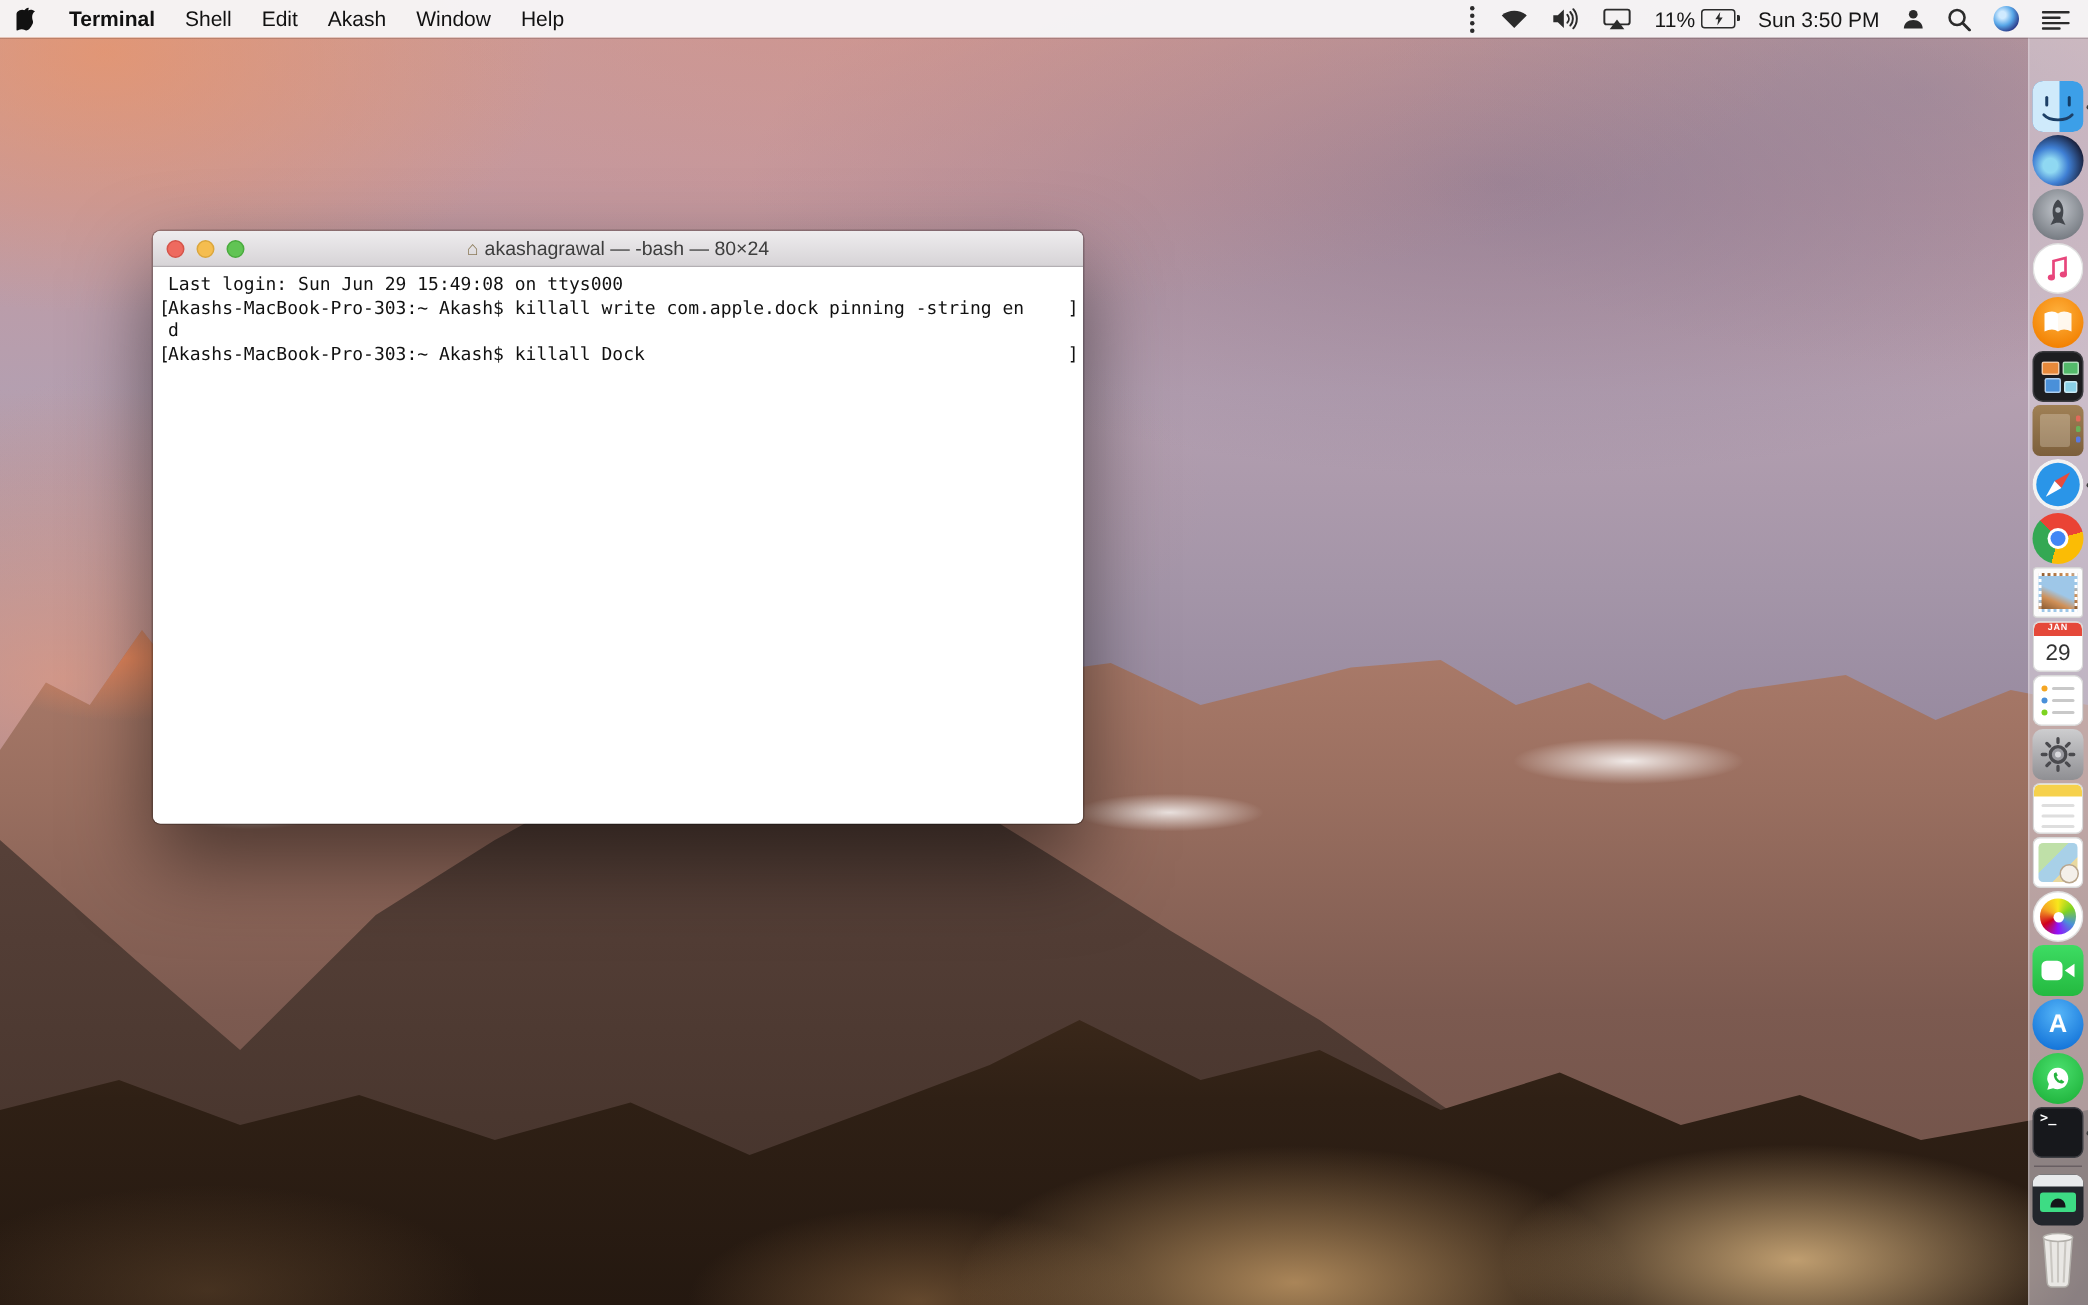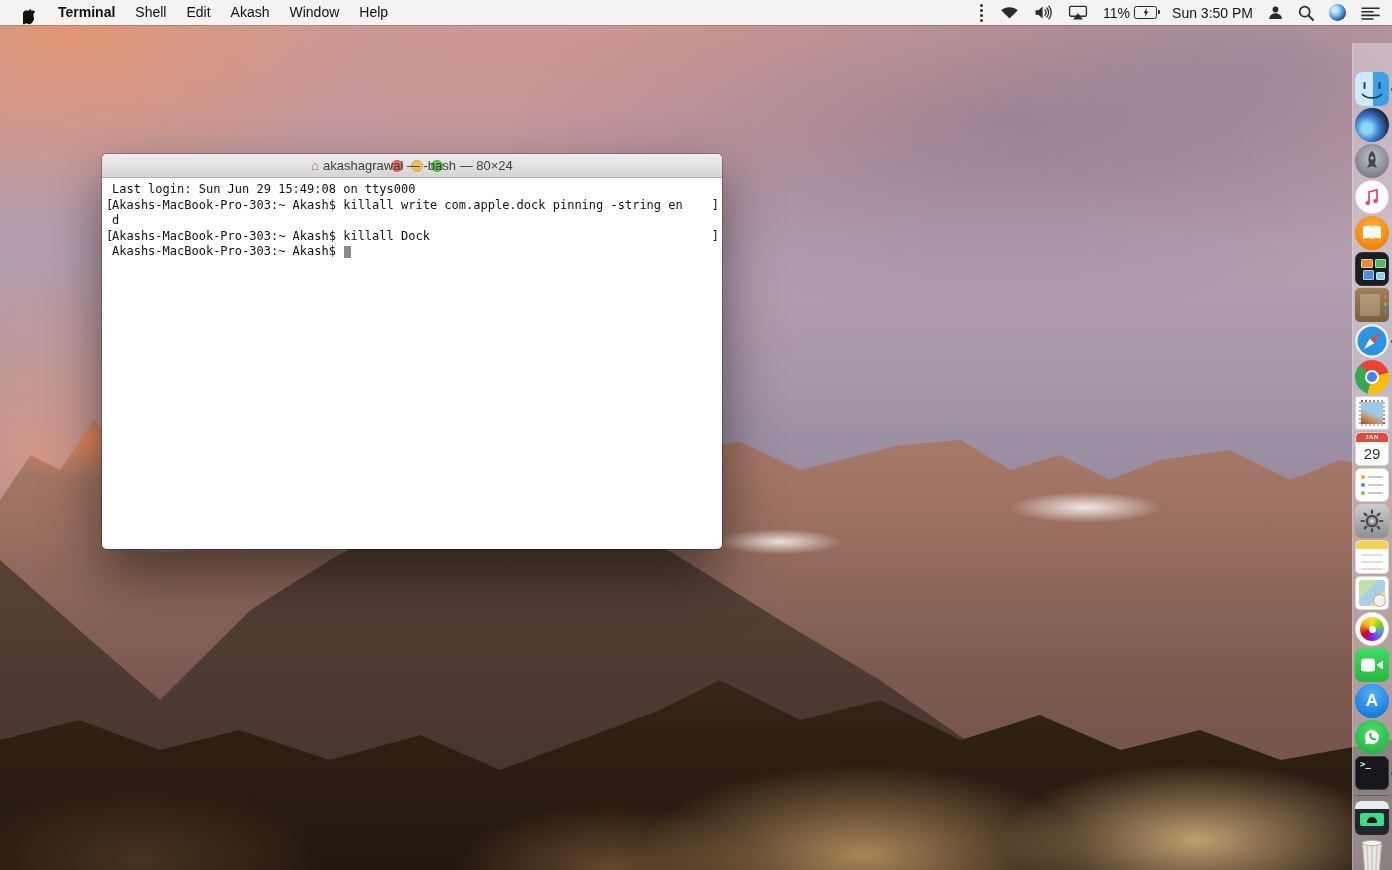--- a/index.html
+++ b/index.html
@@ -31,21 +31,21 @@
     radial-gradient(320px 130px at 62% 94%, rgba(193,152,101,.85), transparent 70%),
     radial-gradient(280px 110px at 86% 88%, rgba(208,172,122,.9), transparent 70%),
     radial-gradient(220px 90px at 44% 99%, rgba(152,112,70,.55), transparent 70%),
     radial-gradient(260px 100px at 10% 96%, rgba(120,88,56,.4), transparent 70%),
     linear-gradient(180deg,#46301f 0%,#2f2015 45%,#241810 100%);
     clip-path:polygon(0% 120px,5.7% 100px,11.5% 130px,17.2% 110px,23.7% 140px,30.2% 115px,35.9% 150px,41.7% 120px,47.4% 90px,51.7% 60px,57.5% 100px,63.2% 80px,69% 120px,74.7% 95px,80.5% 130px,86.2% 110px,92% 140px,100% 120px,100% 250px,0% 250px);}
 
   
   .menubar{position:absolute;left:0;top:0;width:100%;height:25px;background:rgba(246,245,246,.97);
     display:flex;align-items:center;justify-content:space-between;box-shadow:0 1px 0 rgba(0,0,0,.15);z-index:50;}
-  .mb-left{display:flex;align-items:flex-end;padding-left:12px;}
+  .mb-left{display:flex;align-items:center;}
   .mb-apple{padding:0 11px;display:flex;align-items:center;}
   .mb-app{font-weight:bold;}
   .mb-item{font-size:14px;color:#111;padding:0 10px;line-height:25px;}
   .mb-right{display:flex;align-items:center;gap:15px;padding-right:12px;}
   .mb-status{display:flex;align-items:center;}
   .mb-clock,.mb-batt-text{font-size:14px;color:#161616;}
   .dots-icon{display:flex;flex-direction:column;gap:2px;padding:2px;}
   .dots-icon i{width:3px;height:3px;border-radius:50%;background:#2b2b2b;}
   .siri-orb{width:17px;height:17px;border-radius:50%;
     background:radial-gradient(circle at 35% 35%, #cfeaff 0 15%, #58a7e8 45%, #2c3e8c 75%, #18123c 100%);}
@@ -57,38 +57,38 @@
   .desktop-icon{position:absolute;left:1237px;top:28px;width:78px;text-align:center;z-index:10;}
   .folder-hl{width:78px;height:78px;border-radius:6px;background:rgba(33,33,66,.45);
     display:flex;align-items:center;justify-content:center;}
   .folder-label{display:inline-block;margin-top:5px;background:#e3e0e6;border-radius:3px;
     padding:0 7px;font-size:12px;font-weight:bold;color:#2a2a2a;line-height:17px;}
 
   
   .term-win{position:absolute;left:102px;top:154px;width:620px;height:395px;border-radius:5px;
     background:#fff;box-shadow:0 25px 55px rgba(0,0,0,.5),0 0 0 1px rgba(0,0,0,.22);z-index:20;overflow:hidden;}
   .titlebar{height:23px;background:linear-gradient(180deg,#eeecee,#d7d4d7);border-bottom:1px solid #b3afb3;
-    display:flex;align-items:center;position:relative;justify-content:center;}
+    display:flex;align-items:center;position:relative;}
   .tl{display:flex;gap:8px;padding-left:9px;}
   .tl i{width:12px;height:12px;border-radius:50%;display:block;box-sizing:border-box;}
   .tl-red{background:#ee6a5f;border:1px solid #d5544a;}
   .tl-yel{background:#f5bd4f;border:1px solid #dba63c;}
   .tl-grn{background:#61c454;border:1px solid #4aab3e;}
   .title{position:absolute;left:0;right:0;text-align:center;font-size:13px;color:#3e3e3e;}
   .title .home-glyph{color:#8b7a58;font-size:13px;margin-right:4px;}
   .term-body{height:372px;background:#fff;padding:4px 2px 0 4px;cursor:text;}
   .trow{position:relative;display:flex;font:12px/15.5px "DejaVu Sans Mono",monospace;color:#111;padding-right:10px;}
   .gut{display:inline-block;width:6px;flex:none;overflow:visible;}
   .txt{white-space:pre;}
   .rmark{position:absolute;right:1px;top:0;}
   .cursor{display:inline-block;width:7px;height:12px;background:#8a8a8a;margin-left:1px;transform:translateY(2px);}
 
   
   .dock{position:absolute;right:0;top:25px;bottom:0;width:40px;background:rgba(223,214,223,.55);
-    box-shadow:inset 1px 0 0 rgba(255,255,255,.22);z-index:30;margin-top:18px;}
+    box-shadow:inset 1px 0 0 rgba(255,255,255,.22);z-index:30;}
   .dock-inner{display:flex;flex-direction:column;align-items:center;padding-top:29px;gap:2px;}
   .dock-item{position:relative;width:34px;height:34px;flex:none;}
   .run-dot{position:absolute;right:-5px;top:50%;width:3px;height:3px;margin-top:-1px;border-radius:50%;background:#3d3d3d;}
   .ic{width:34px;height:34px;border-radius:7px;position:relative;overflow:hidden;box-sizing:border-box;}
   .circ{border-radius:50%;}
   .ic-siri{background:radial-gradient(circle at 35% 60%, #8fd8f2 0 16%, #3f7fd4 40%, #1a2340 75%, #10101e 100%);}
   .ic-launchpad{background:radial-gradient(circle at 50% 40%, #c2c6cc, #787d84 75%, #5f646b 100%);display:flex;align-items:center;justify-content:center;}
   .ic-itunes{background:#fff;border:1px solid rgba(0,0,0,.12);display:flex;align-items:center;justify-content:center;}
   .ic-ibooks{background:radial-gradient(circle at 50% 35%, #ffb340, #f28000 80%);display:flex;align-items:center;justify-content:center;}
   .ic-mc{background:#1d1d20;border:1px solid #3a3a3e;}
@@ -239,25 +239,20 @@
       <div class="trow">
         <span class="gut"></span>
         <span class="txt">d</span>
         <span class="rmark"></span>
       </div>
       <div class="trow">
         <span class="gut">[</span>
         <span class="txt">Akashs-MacBook-Pro-303:~ Akash$ killall Dock</span>
         <span class="rmark">]</span>
       </div>
-      <div class="trow">
-        <span class="gut"></span>
-        <span class="txt">Akashs-MacBook-Pro-303:~ Akash$ </span>
-        <span class="cursor"></span>
-      </div>
     </div>
   </div>
 
   <div class="dock">
     <div class="dock-inner">
 
       <div class="dock-item">
         <svg class="ic" viewBox="0 0 34 34">
           <rect width="34" height="34" rx="7" fill="#3c9fe8"></rect>
           <path d="M0 7a7 7 0 0 1 7-7h11v34H7a7 7 0 0 1-7-7z" fill="#cfeafb"></path>

